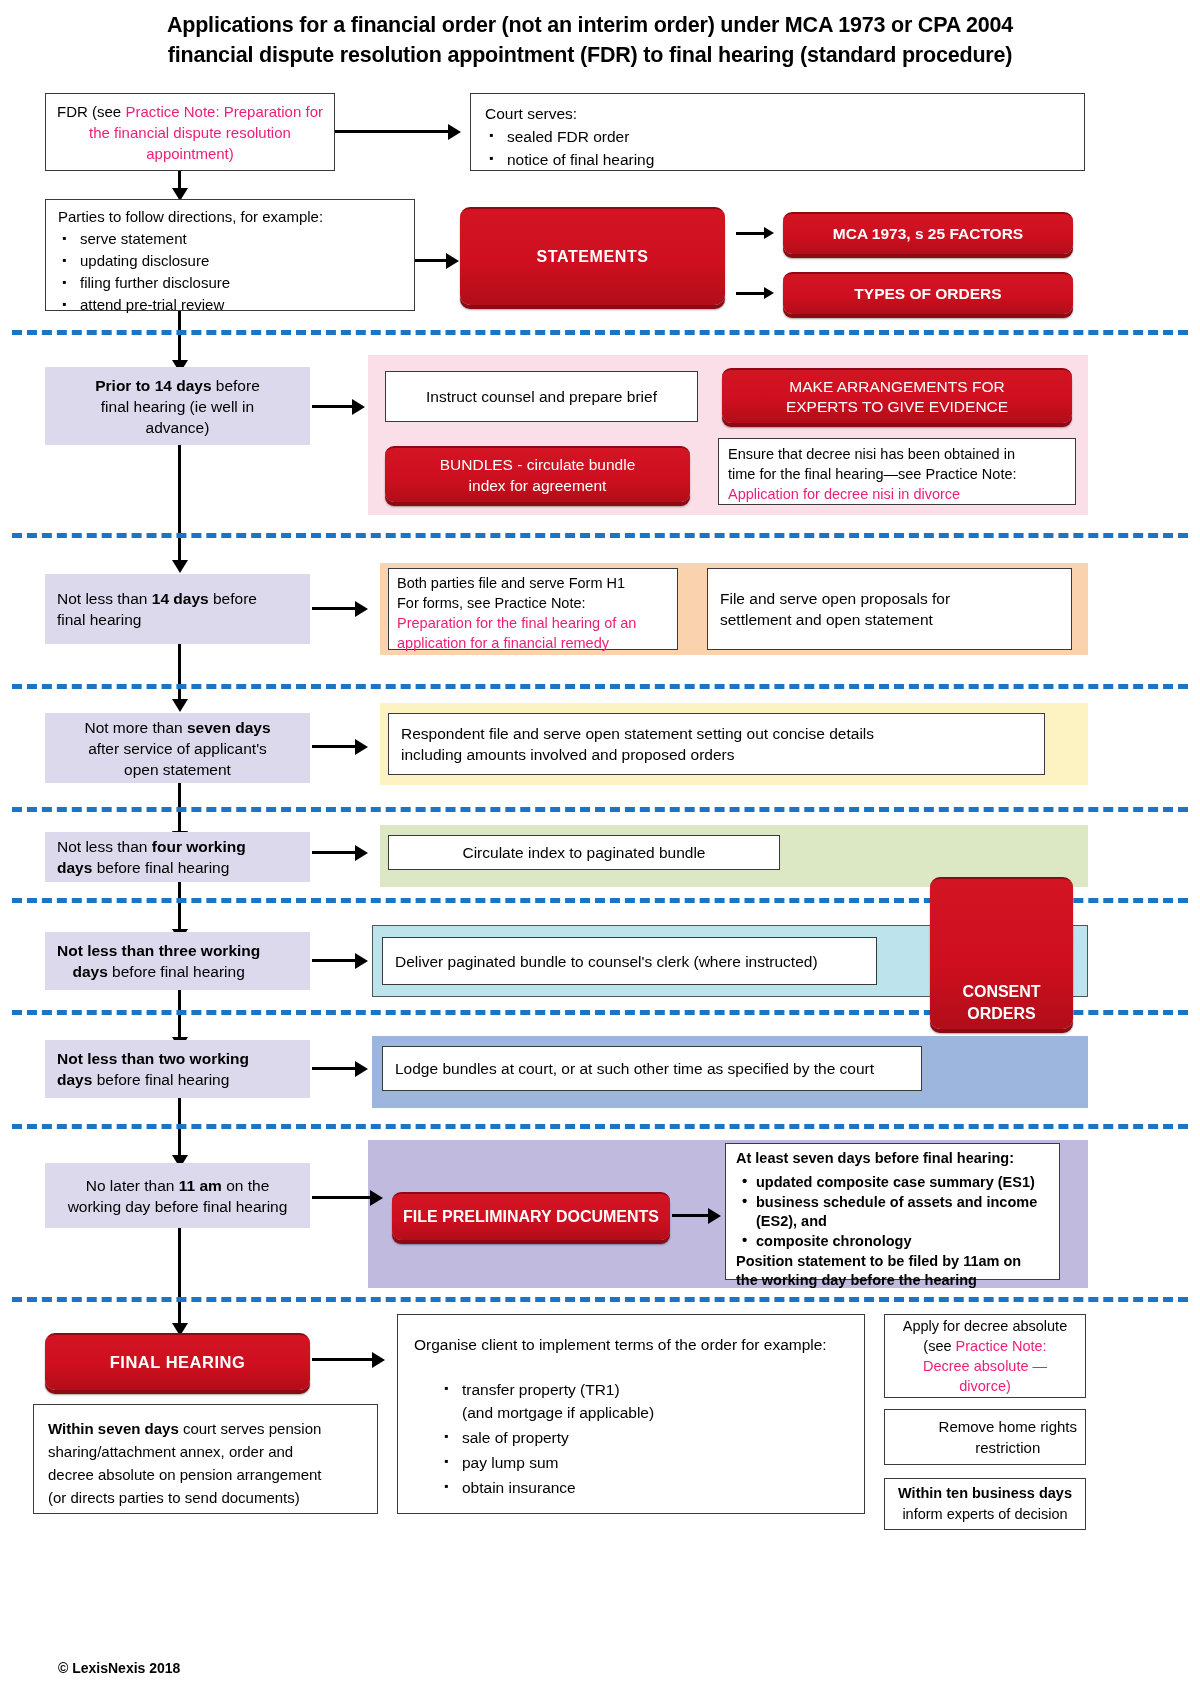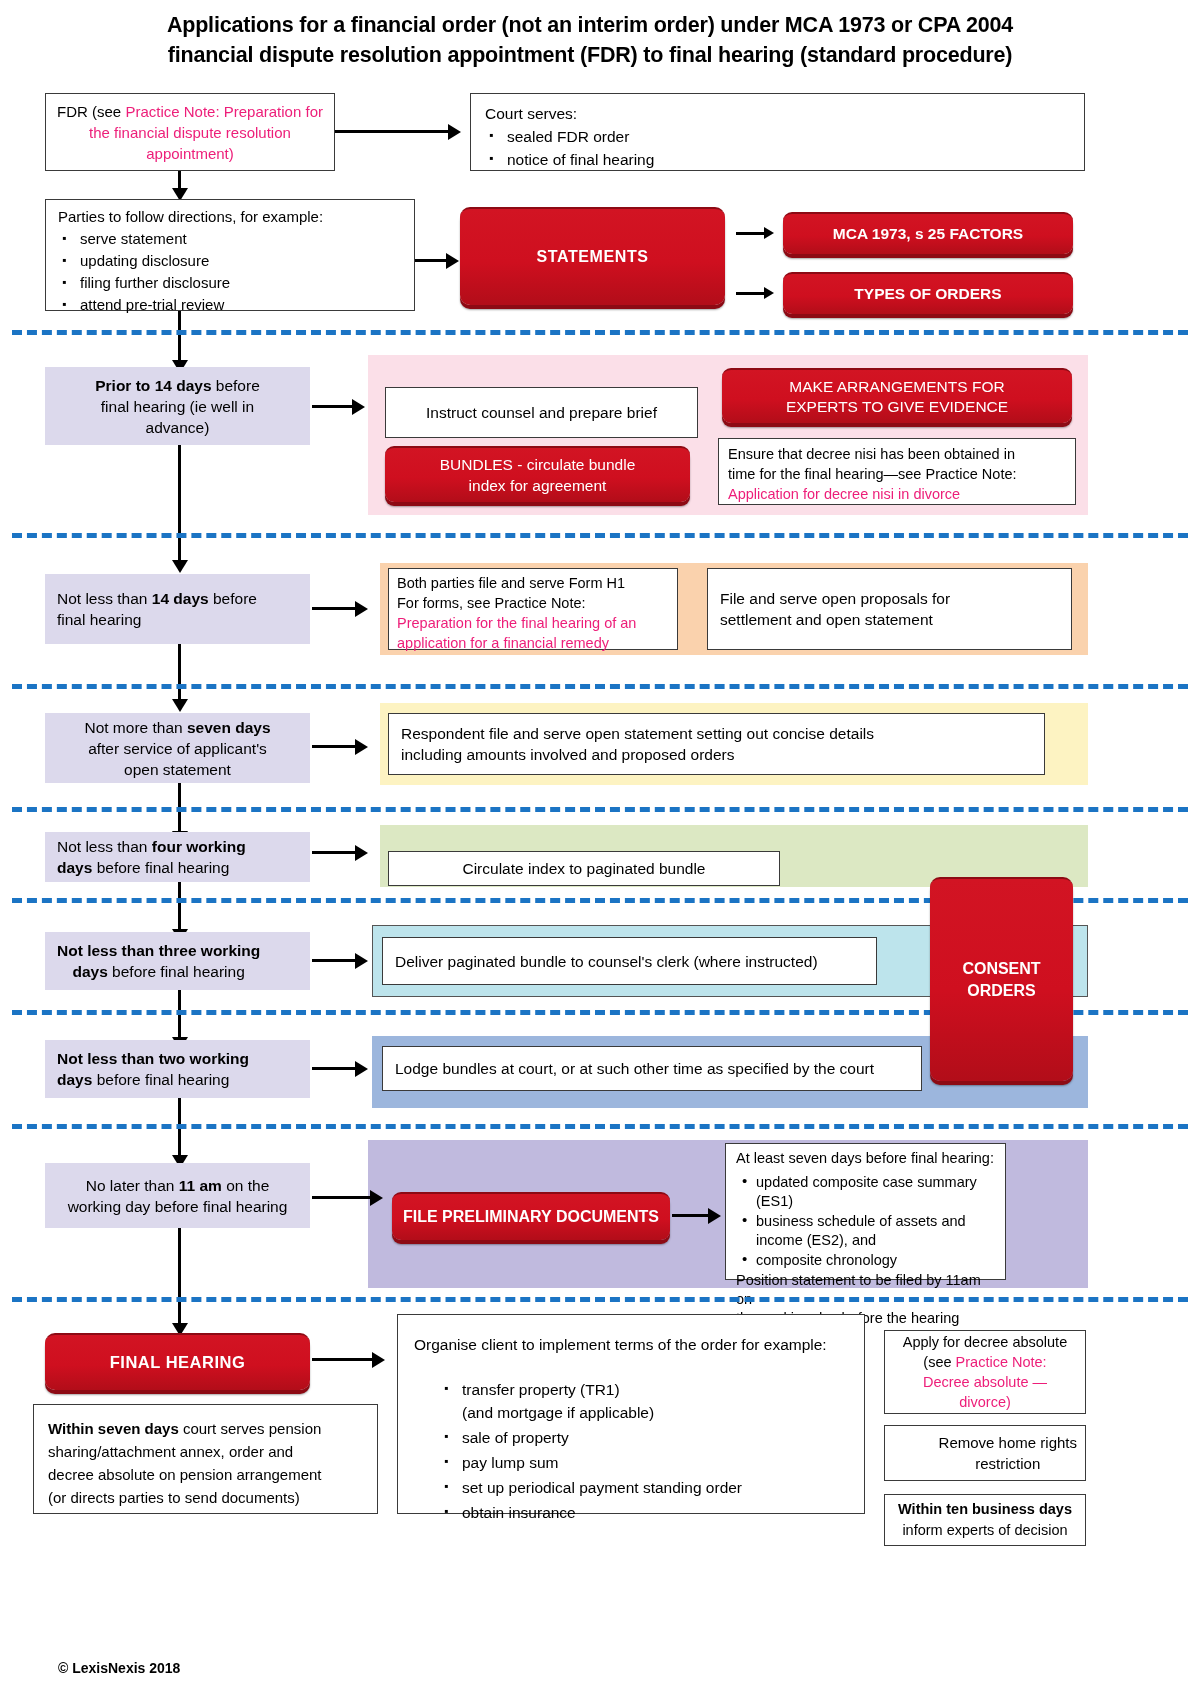--- a/index.html
+++ b/index.html
@@ -22,21 +22,21 @@
 
   
   .abs{position:absolute;box-sizing:border-box;}
 
   
   .wbox{
     background:#fff;border:1.3px solid #3a3a3a;
     font-size:15.5px;line-height:21px;padding:6px 10px;
     box-sizing:border-box;
   }
-  .wbox.ctr{display:flex;align-items:center;justify-content:center;text-align:center;margin-top:16px;}
+  .wbox.ctr{display:flex;align-items:center;justify-content:center;text-align:center;}
   .wbox.vctr{display:flex;align-items:center;}
 
   
   .lilac{
     background:#dcd9ec;border:0;
     font-size:15.5px;line-height:21px;
     display:flex;align-items:center;justify-content:center;text-align:center;
     padding:4px 12px;box-sizing:border-box;
   }
 
@@ -297,21 +297,21 @@
       <b>days</b><span> before final hearing</span>
     </div>
   </div>
   <div class="aline" style="left:312px;top:1067px;width:45px;height:3px;"></div>
   <div class="ah-right" style="left:355px;top:1061px;"></div>
 
   <div class="abs wbox vctr" style="left:382px;top:1046px;width:540px;height:45px;padding:6px 12px;">
     <span>Lodge bundles at court, or at such other time as specified by the court</span>
   </div>
 
-  <div class="abs red" style="left:930px;top:877px;width:143px;height:204px;font-size:16px;line-height:22px;border-radius:10px;z-index:8;">
+  <div class="abs red" style="left:930px;top:877px;width:143px;height:152px;font-size:16px;line-height:22px;border-radius:10px;z-index:8;align-items:flex-end;">
     <div>
       <span>CONSENT</span><br>
       <span>ORDERS</span>
     </div>
   </div>
 
   <div class="aline" style="left:178px;top:1098px;width:3px;height:62px;"></div>
   <div class="ah-down" style="left:172px;top:1155px;"></div>
 
   <div class="sep" style="top:1124px;"></div>
@@ -327,21 +327,21 @@
   <div class="aline" style="left:312px;top:1196px;width:60px;height:3px;"></div>
   <div class="ah-right" style="left:370px;top:1190px;"></div>
 
   <div class="abs red" style="left:392px;top:1192px;width:278px;height:48px;font-size:16px;border-radius:9px;">
     <span>FILE PRELIMINARY DOCUMENTS</span>
   </div>
 
   <div class="aline" style="left:672px;top:1214px;width:38px;height:3px;"></div>
   <div class="ah-right" style="left:708px;top:1208px;"></div>
 
-  <div class="abs wbox" style="left:725px;top:1143px;width:281px;height:137px;padding:5px 10px;font-size:14.5px;line-height:19px;">
+  <div class="abs wbox" style="left:725px;top:1143px;width:335px;height:137px;padding:5px 10px;font-size:14.5px;line-height:19px;font-weight:bold;">
     <div>At least seven days before final hearing:</div>
     <ul class="d">
       <li>updated composite case summary (ES1)</li>
       <li>business schedule of assets and income (ES2), and</li>
       <li>composite chronology</li>
     </ul>
     <div>Position statement to be filed by 11am on</div>
     <div>the working day before the hearing</div>
   </div>
 
@@ -368,21 +368,20 @@
 
   <div class="abs wbox" style="left:397px;top:1314px;width:468px;height:200px;padding:18px 16px;font-size:15.5px;line-height:23px;">
     <div>Organise client to implement terms of the order for example:</div>
     <ul class="b" style="margin-top:22px;padding-left:48px;">
       <li style="margin:0 0 1px 0;">
         <span>transfer property (TR1)</span><br>
         <span>(and mortgage if applicable)</span>
       </li>
       <li>sale of property</li>
       <li>pay lump sum</li>
-      <li>set up periodical payment standing order</li>
       <li>obtain insurance</li>
     </ul>
   </div>
 
   <div class="abs wbox ctr" style="left:884px;top:1314px;width:202px;height:84px;padding:6px 8px;font-size:14.5px;line-height:20px;">
     <div>
       <span>Apply for decree absolute</span><br>
       <span>(see </span><span class="pn">Practice Note:</span><br>
       <span class="pn">Decree absolute —</span><br>
       <span class="pn">divorce)</span>

